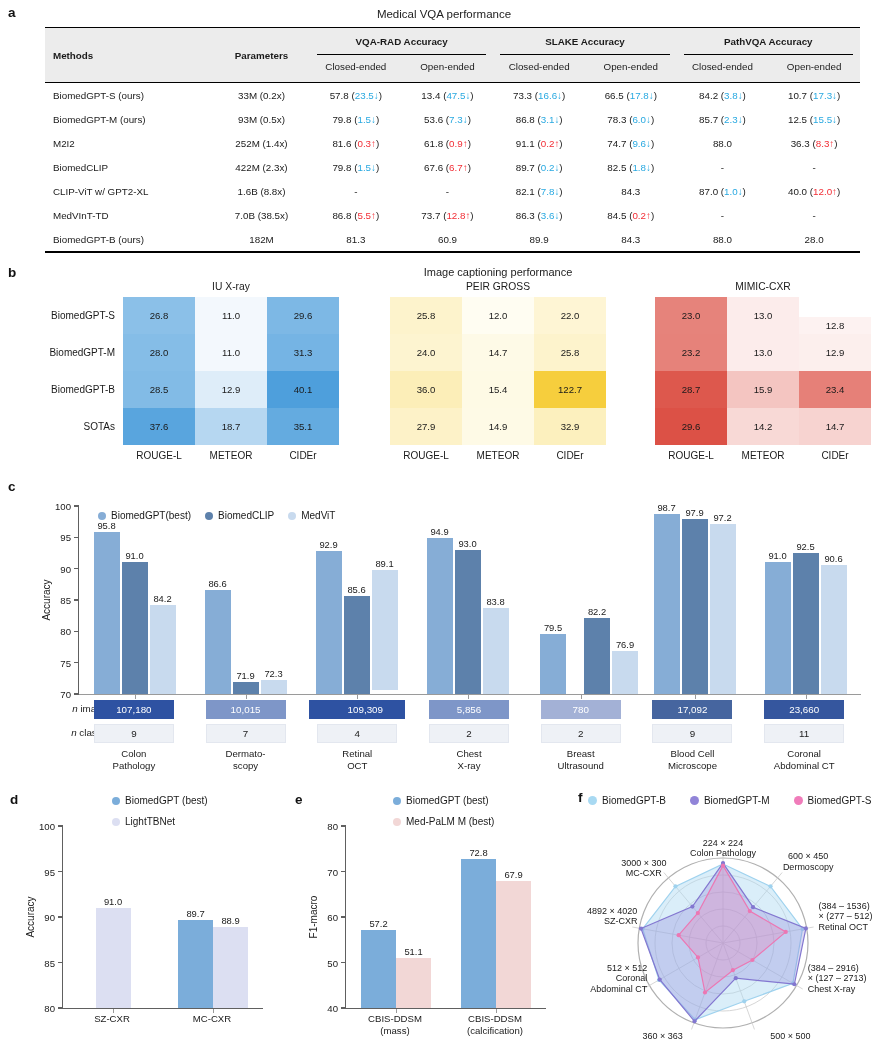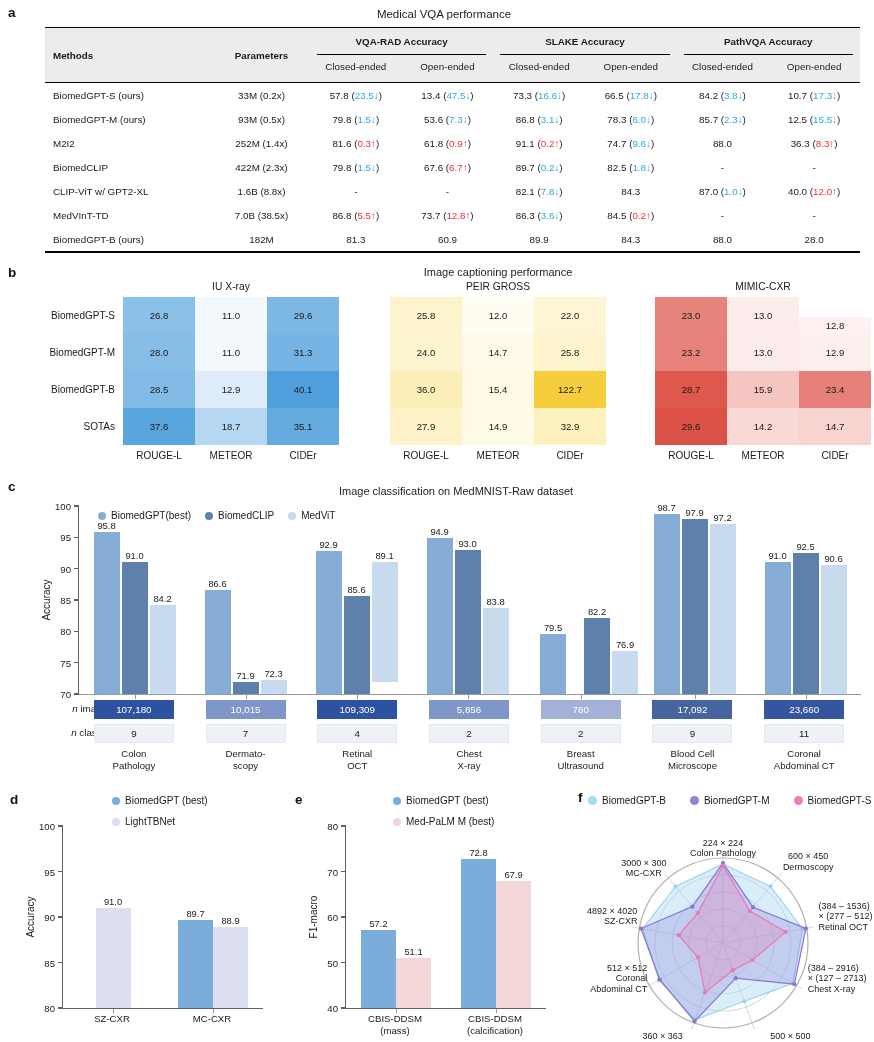--- a/index.html
+++ b/index.html
@@ -238,21 +238,20 @@
           <div class="heat-cell" style="background: rgb(247, 211, 208);">14.7</div>
         </div>
         <div class="heat-foot">
           <div class="heat-collab">ROUGE-L</div>
           <div class="heat-collab">METEOR</div>
           <div class="heat-collab">CIDEr</div>
         </div>
       </div>
     </div>
 
-  <div class="c-title">Image classification on MedMNIST-Raw dataset</div>
 
   <svg id="radar-svg" width="311" height="230">
       <circle cx="160" cy="131" r="17" fill="none" stroke="#cccccc" stroke-width="0.8"></circle>
       <circle cx="160" cy="131" r="34" fill="none" stroke="#cccccc" stroke-width="0.8"></circle>
       <circle cx="160" cy="131" r="51" fill="none" stroke="#cccccc" stroke-width="0.8"></circle>
       <circle cx="160" cy="131" r="68" fill="none" stroke="#cccccc" stroke-width="0.8"></circle>
       <circle cx="160" cy="131" r="85" fill="none" stroke="#b0b0b0" stroke-width="1.2"></circle>
       <line x1="160" y1="131" x2="160" y2="39" stroke="#cccccc" stroke-width="0.8"></line>
       <line x1="160" y1="131" x2="219.1364600911616" y2="60.52391123305402" stroke="#cccccc" stroke-width="0.8"></line>
       <line x1="160" y1="131" x2="250.60231327712313" y2="115.0243676546424" stroke="#cccccc" stroke-width="0.8"></line>
@@ -363,21 +362,21 @@
         </div>
         <div class="bar-group">
           <div class="bar-wrap" style="width: 26px; margin: 0px 1px;">
             <div class="bar-val">92.9</div>
             <div class="bar-rect" style="height: 143.507px; background: rgb(134, 173, 214);"></div>
           </div>
           <div class="bar-wrap" style="width: 26px; margin: 0px 1px;">
             <div class="bar-val">85.6</div>
             <div class="bar-rect" style="height: 97.76px; background: rgb(93, 129, 171);"></div>
           </div>
-          <div class="bar-wrap" style="width: 26px; margin: 12px 1px;">
+          <div class="bar-wrap" style="width: 26px; margin: 4px 1px;">
             <div class="bar-val">89.1</div>
             <div class="bar-rect" style="height: 119.693px; background: rgb(200, 218, 238);"></div>
           </div>
           <div class="xtick"></div>
         </div>
         <div class="bar-group">
           <div class="bar-wrap" style="width: 26px; margin: 0px 1px;">
             <div class="bar-val">94.9</div>
             <div class="bar-rect" style="height: 156.04px; background: rgb(134, 173, 214);"></div>
           </div>
@@ -484,21 +483,21 @@
     </div>
     <div class="nrow-label" style="top: 703px;"><span class="nit">n</span><span> images</span></div>
     <div class="badge-row" style="left: 78px; top: 700px; width: 782px;">
       <div class="badge-slot">
         <div class="badge" style="background: rgb(46, 82, 162);">107,180</div>
       </div>
       <div class="badge-slot">
         <div class="badge" style="background: rgb(126, 150, 200);">10,015</div>
       </div>
       <div class="badge-slot">
-        <div class="badge" style="background: rgb(46, 82, 162);">109,309</div>
+        <div class="badge" style="background: rgb(46, 82, 162); padding-left: 16px;">109,309</div>
       </div>
       <div class="badge-slot">
         <div class="badge" style="background: rgb(126, 150, 200);">5,856</div>
       </div>
       <div class="badge-slot">
         <div class="badge" style="background: rgb(163, 177, 214);">780</div>
       </div>
       <div class="badge-slot">
         <div class="badge" style="background: rgb(70, 101, 159);">17,092</div>
       </div>

